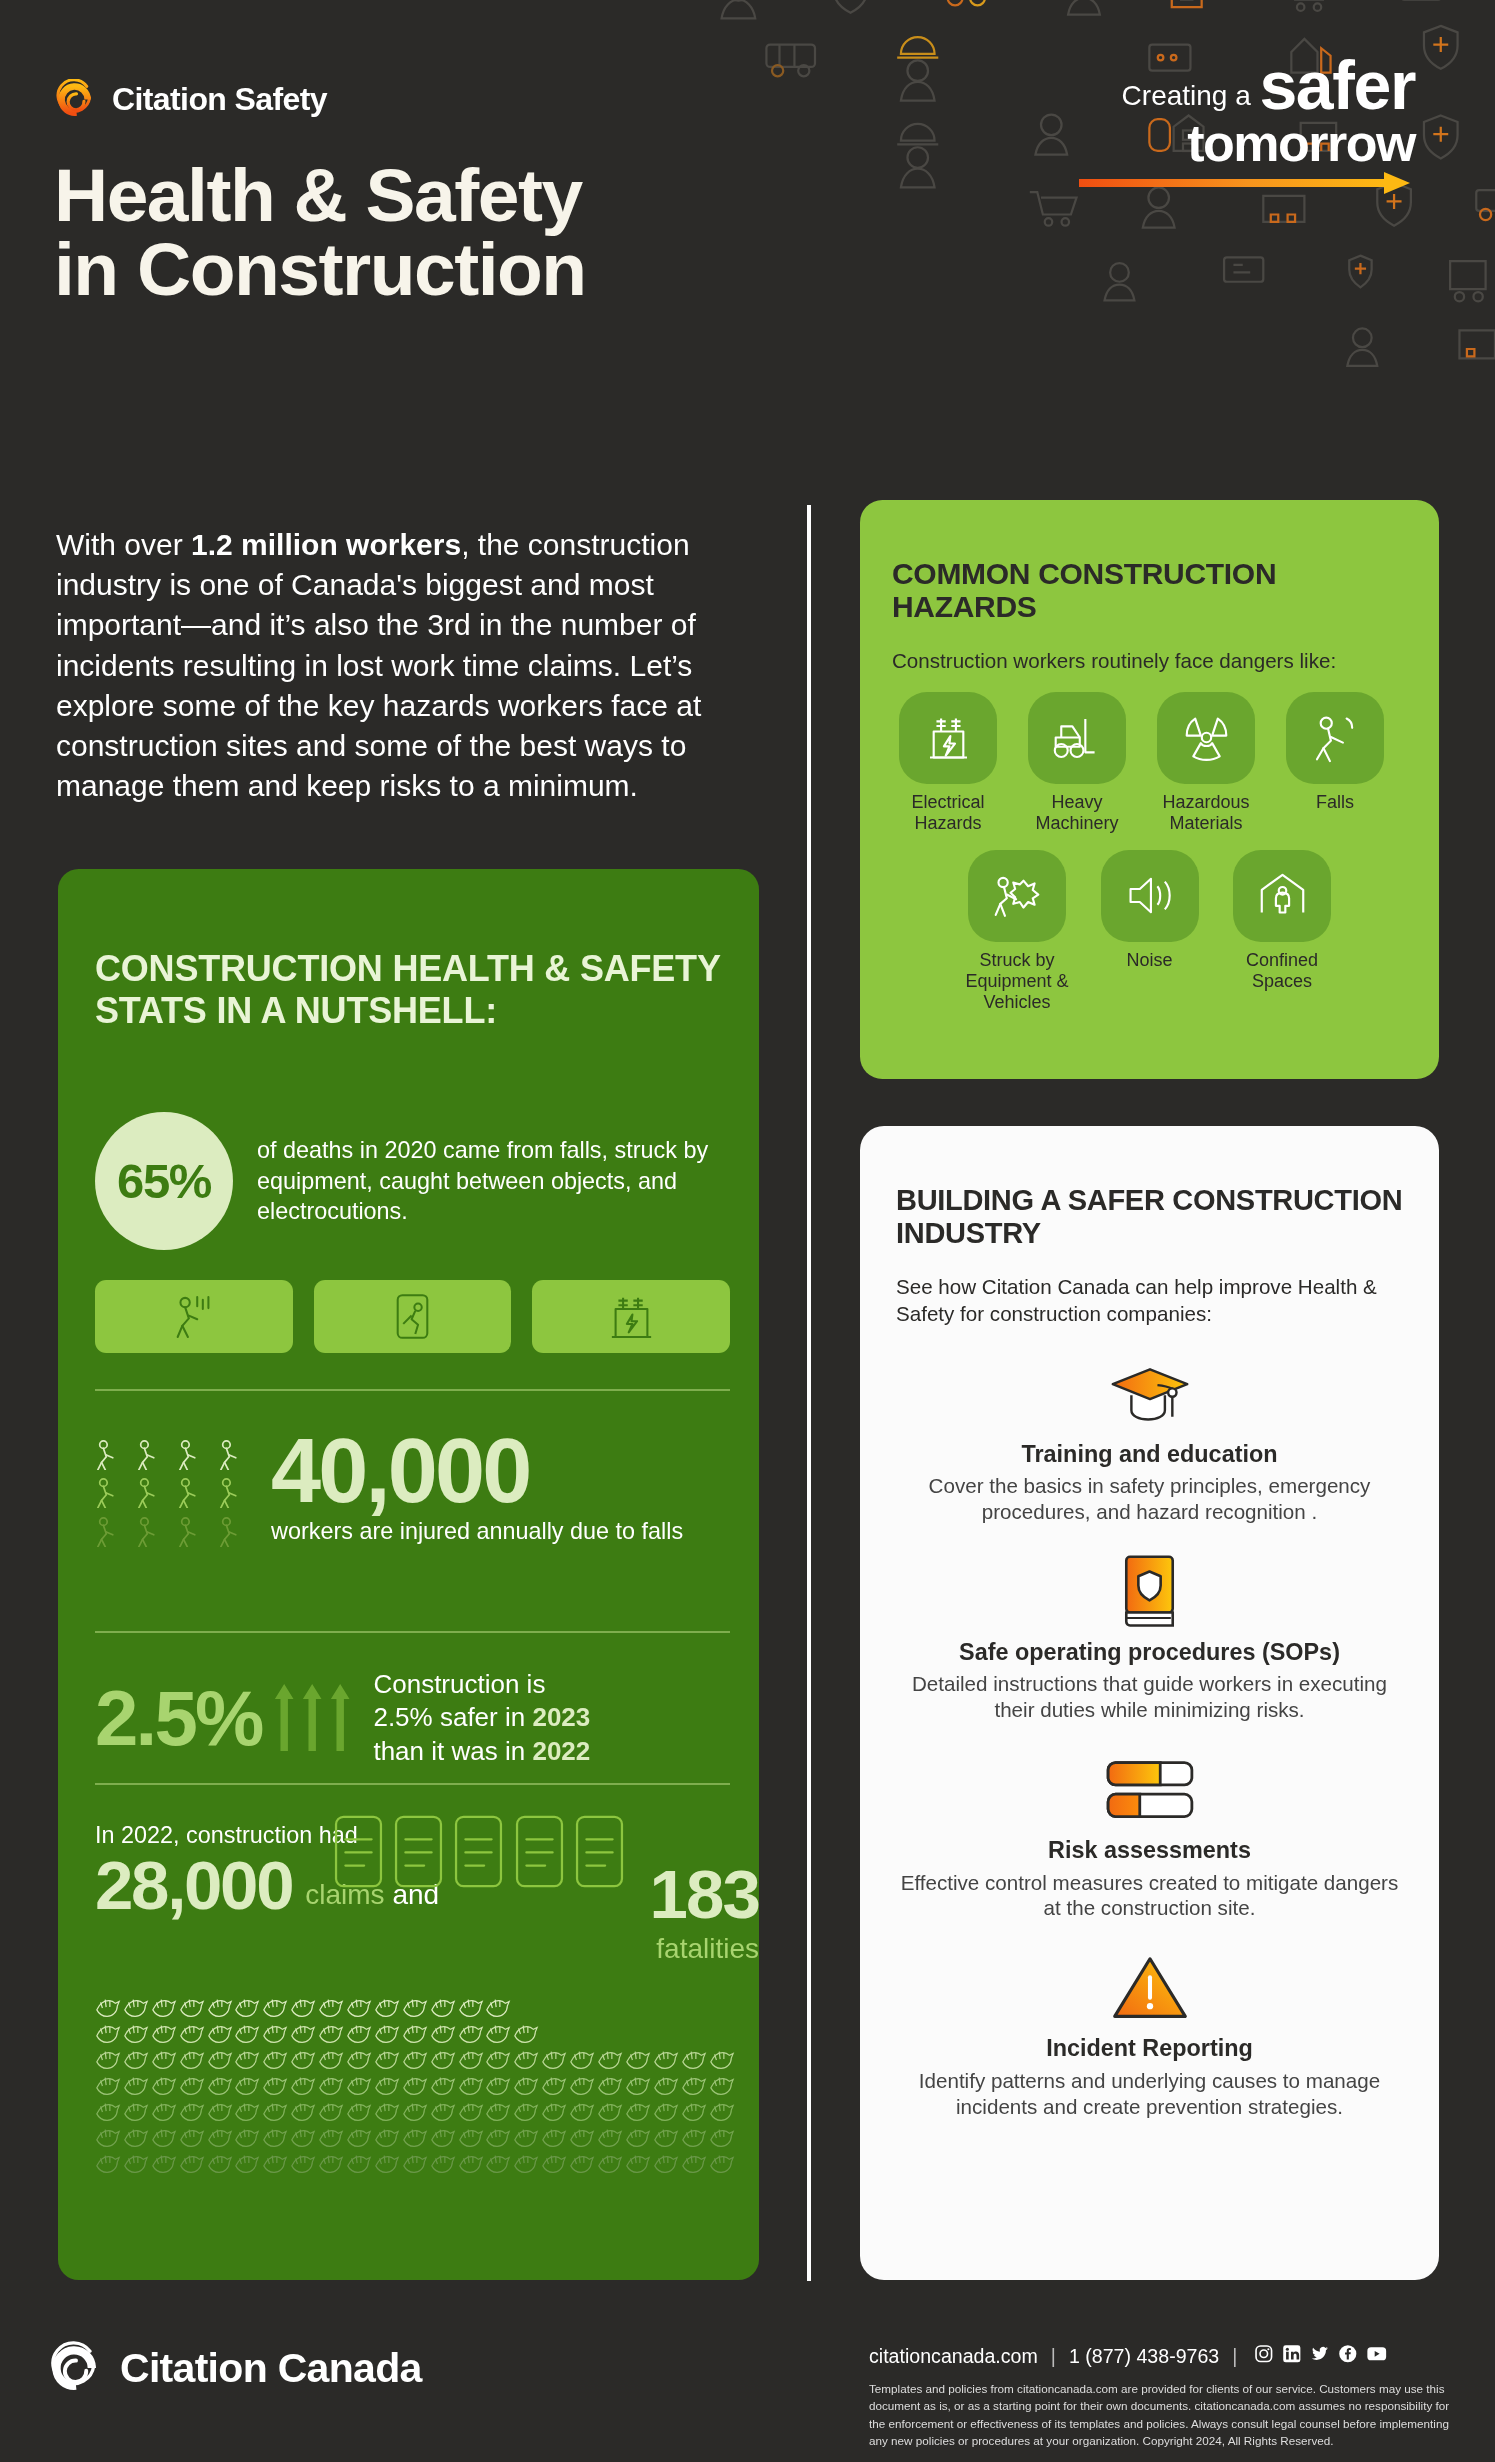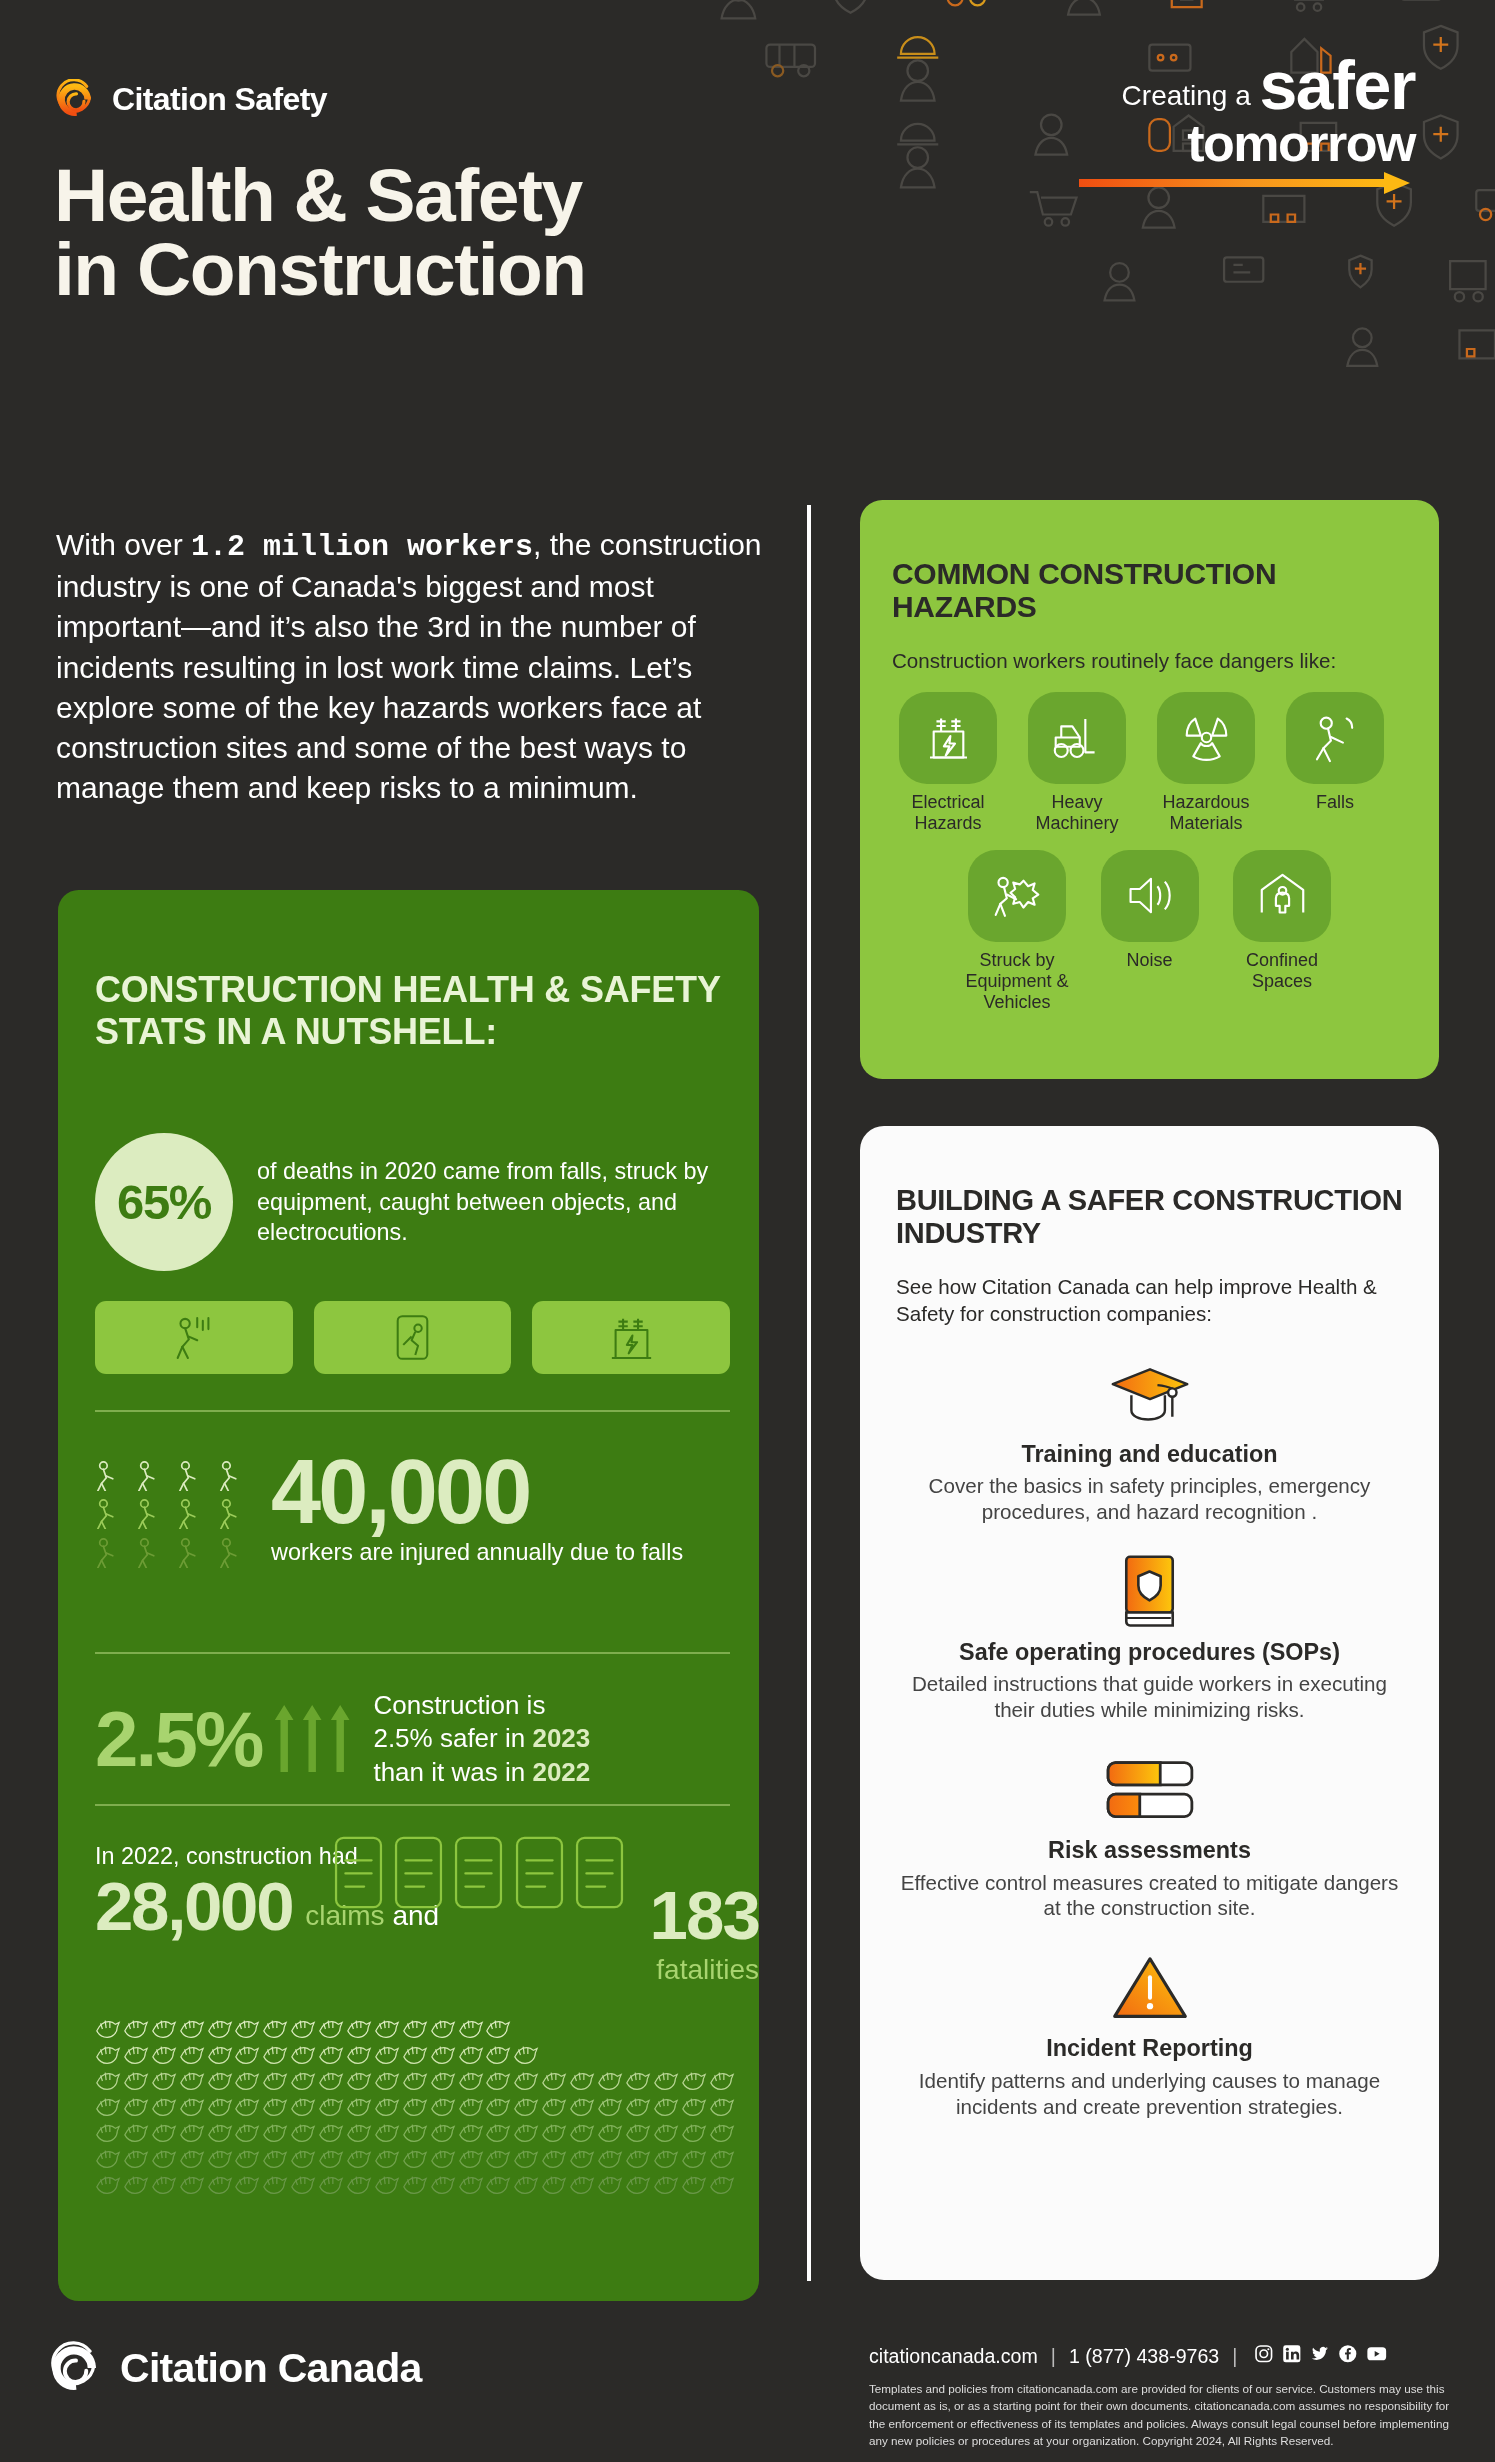--- a/index.html
+++ b/index.html
@@ -32,28 +32,28 @@
   .tagline .l2{font-size:52px;font-weight:bold;letter-spacing:-1.5px;line-height:1.02;margin-top:-1.9px;white-space:nowrap;text-align:right;}
   .tag-arrow{margin-top:5.6px;height:15px;position:relative;}
   .tag-arrow .bar{position:absolute;left:0;top:3.7px;height:7.5px;width:308px;
      background:linear-gradient(90deg,#f04e11 0%,#f7941d 55%,#fdb913 100%);}
   .tag-arrow .head{position:absolute;left:305px;top:-3.7px;width:0;height:0;
      border-top:11.2px solid transparent;border-bottom:11.2px solid transparent;border-left:26px solid #fdb913;}
 
   
   .intro{position:absolute;left:56px;top:495px;width:720px;
     font-size:30px;line-height:1.34;color:#ffffff;}
-  .intro b{font-weight:bold;font-family:Liberation Mono, monospace;}
+  .intro b{font-weight:bold;}
 
   
   .v-divider{position:absolute;left:807px;top:505px;width:3.7px;height:1776px;background:#ffffff;}
 
   
   .stats-panel{position:absolute;left:58px;top:869px;width:701px;height:1411px;
-    background:#3d7c12;border-radius:20.6px;padding:8px;box-sizing:border-box;margin-top:21px;}
+    background:#3d7c12;border-radius:20.6px;padding:8px;box-sizing:border-box;}
   .stats-title{position:absolute;left:37px;top:49px;width:635px;
     font-size:36px;font-weight:bold;line-height:1.16;color:#e9f4d6;letter-spacing:-0.2px;}
 
   .pct-row{position:absolute;left:37px;top:243px;width:635px;display:flex;align-items:center;gap:24px;}
   .pct-circle{width:138px;height:138px;flex:0 0 138px;border-radius:50%;background:#dcecc0;
     display:flex;align-items:center;justify-content:center;
     font-size:49px;font-weight:bold;color:#3d7c12;letter-spacing:-1.4px;}
   .pct-text{font-size:23.4px;line-height:1.3;color:#ffffff;}
 
   .icon-tiles{position:absolute;left:37px;top:411px;width:635px;display:flex;gap:20.6px;}

